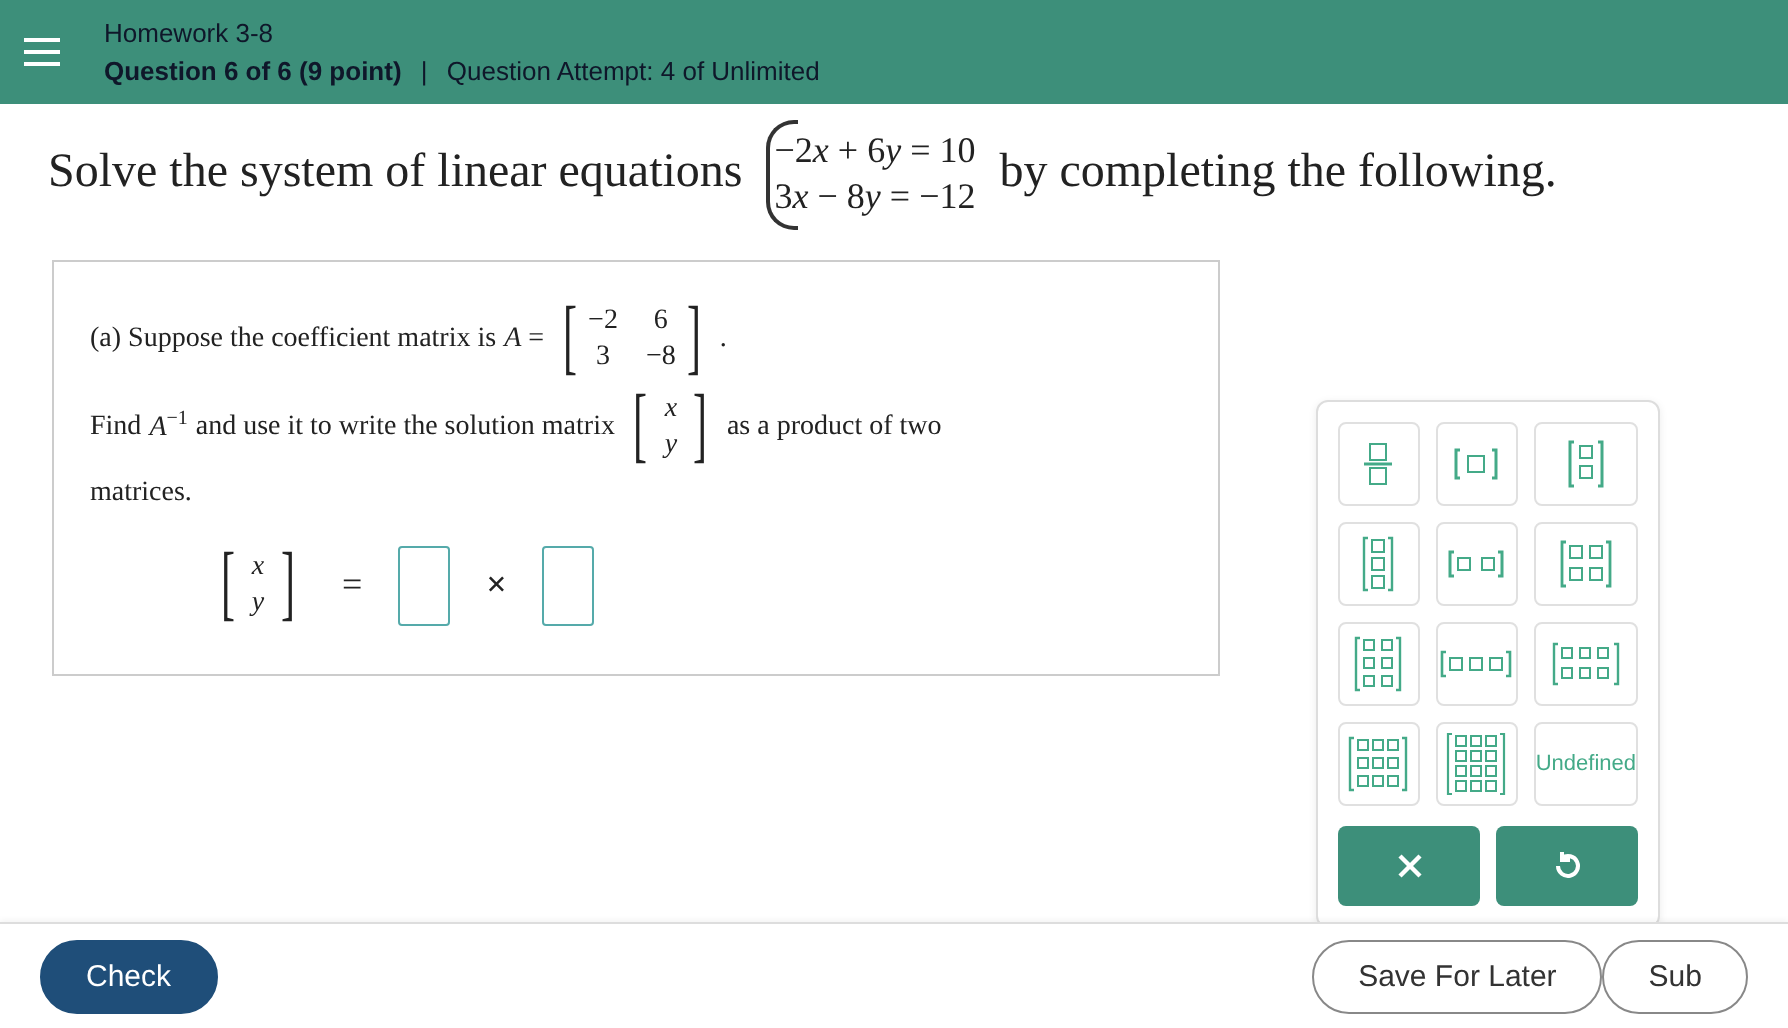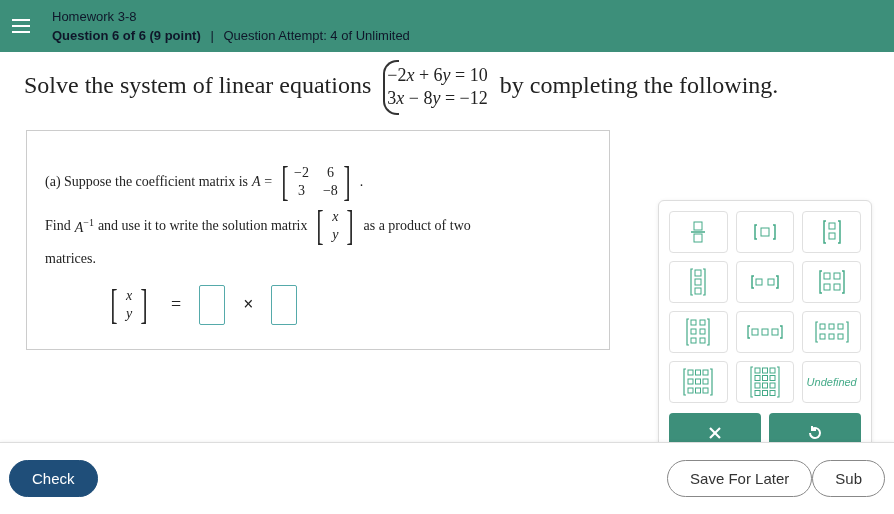--- a/index.html
+++ b/index.html
@@ -12,45 +12,45 @@
   .topbar-text .hw { font-weight: 400; }
   .topbar-text .q { font-weight: 700; }
   .topbar-divider { margin: 0 6px; }
   
   .content { padding: 12px 24px 0 24px; }
   .prompt { font-family: Georgia, 'Times New Roman', serif; font-size: 24px; line-height: 1.8; color: #222; margin-bottom: 14px; }
   .prompt .sys { display: inline-block; vertical-align: middle; position: relative; padding-left: 4px; margin: 0 6px; }
   .prompt .sys::before { content: ""; position: absolute; left: 0; top: -4px; bottom: -4px; width: 14px; border: 2px solid #333; border-right: none; border-radius: 14px 0 0 14px; }
   .prompt .sys .eq { font-size: 18px; line-height: 1.3; }
   
-  .workbox { border: 1px solid #ccc; margin: 19px 2px; padding: 32px 18px 24px 18px; width: 584px; font-family: Georgia, 'Times New Roman', serif; font-size: 14px; color: #222; position: relative; }
+  .workbox { border: 1px solid #ccc; margin: 19px 2px; padding: 20px 18px 24px 18px; width: 584px; font-family: Georgia, 'Times New Roman', serif; font-size: 14px; color: #222; position: relative; }
   .part-row { display: flex; align-items: center; flex-wrap: wrap; gap: 4px; margin-bottom: 6px; }
   
   .bmatrix { display: inline-flex; align-items: center; margin: 0 2px; }
   .bmatrix .br { font-size: 42px; font-weight: 100; line-height: 0.8; transform: scaleX(0.5); }
   .bmatrix .cells { display: grid; gap: 2px 14px; padding: 2px 2px; }
   .bmatrix.c2 .cells { grid-template-columns: auto auto; }
   .bmatrix.c1 .cells { grid-template-columns: auto; }
   .bmatrix .cells span { text-align: center; min-width: 12px; font-style: italic; }
   .bmatrix .cells span.num { font-style: normal; }
   
   .answer-row { display: flex; align-items: center; gap: 18px; margin-top: 18px; margin-left: 60px; }
   .slot { width: 26px; height: 40px; border: 1px solid #5aa; border-radius: 2px; background: #fff; cursor: pointer; }
   .answer-row .eq-sign { font-size: 18px; }
   .answer-row .times { font-size: 18px; font-weight: bold; }
   
-  .palette { position: absolute; top: 200px; left: 658px; width: 214px; border: 1px solid #ddd; border-radius: 6px; padding: 10px; box-shadow: 0 1px 4px rgba(0,0,0,0.08); background: #fff; font-style: italic; }
+  .palette { position: absolute; top: 200px; left: 658px; width: 172px; border: 1px solid #ddd; border-radius: 6px; padding: 10px; box-shadow: 0 1px 4px rgba(0,0,0,0.08); background: #fff; }
   .palette-grid { display: grid; grid-template-columns: repeat(3, 1fr); gap: 8px; }
   .pal-btn { height: 42px; border: 1px solid #e0e0e0; border-radius: 4px; background: #fff; display: flex; align-items: center; justify-content: center; cursor: pointer; font-size: 11px; color: #4a8; }
   .pal-btn svg { stroke: #4a8; fill: none; }
   .pal-undef { font-size: 11px; color: #4a8; }
   .pal-actions { display: grid; grid-template-columns: 1fr 1fr; gap: 8px; margin-top: 10px; }
   .pal-act { height: 40px; border-radius: 4px; background: #3d8f7a; color: #fff; display: flex; align-items: center; justify-content: center; cursor: pointer; font-size: 18px; }
   
-  .footer { position: absolute; bottom: 0; left: 0; right: 0; height: 72px; border-top: 1px solid #ddd; background: #fff; display: flex; align-items: center; padding: 0 9px; box-shadow: 0 -1px 3px rgba(0,0,0,0.05); }
+  .footer { position: absolute; bottom: 0; left: 0; right: 0; height: 53px; border-top: 1px solid #ddd; background: #fff; display: flex; align-items: center; padding: 0 20px; box-shadow: 0 -1px 3px rgba(0,0,0,0.05); }
   .btn { border-radius: 22px; padding: 9px 22px; font-size: 15px; cursor: pointer; border: 1px solid #1f4e79; }
   .btn.primary { background: #1f4e79; color: #fff; }
   .btn.secondary { background: #fff; color: #333; border-color: #888; }
   .footer .spacer { flex: 1; }
   .footer .right { display: flex; gap: 0; }
 </style>
 </head>
 <body>
 
 <div class="topbar">

